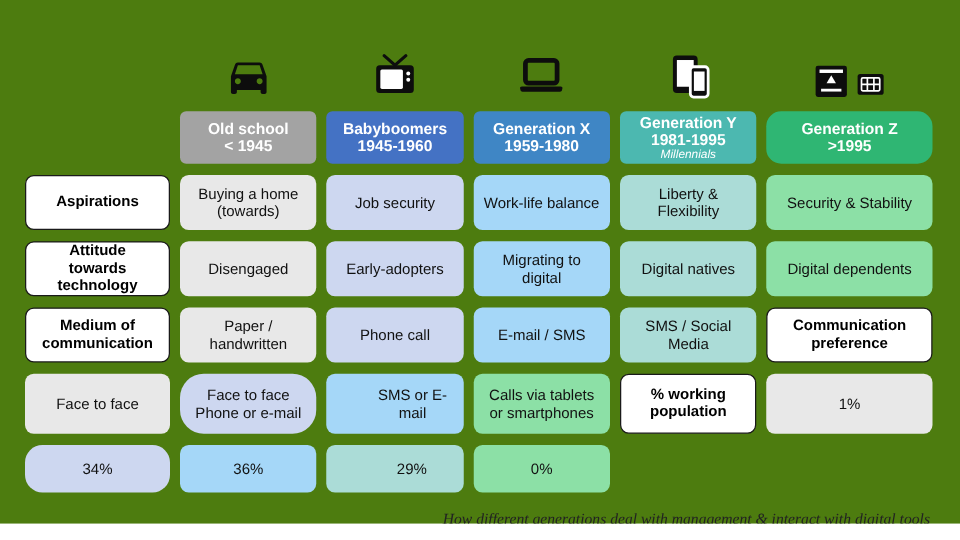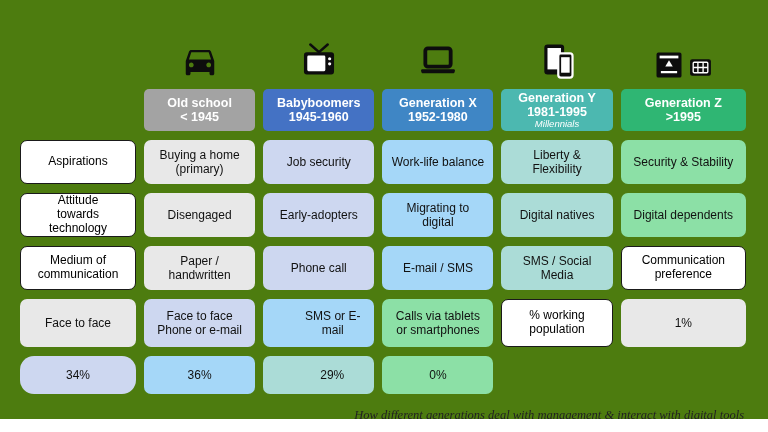--- a/index.html
+++ b/index.html
@@ -20,21 +20,21 @@
   .header-cell {
     border-radius: 5px; color: #ffffff; display: flex; flex-direction: column;
     align-items: center; justify-content: center; text-align: center;
     line-height: 1.12; padding: 2px 4px;
   }
   .header-cell .h1, .header-cell .h2 { font-weight: bold; font-size: 12.5px; }
   .header-cell .h3 { font-style: italic; font-size: 9.5px; font-weight: normal; }
   .label-cell {
     background: #ffffff; border: 1.6px solid #1a1a1a; border-radius: 7px;
     display: flex; align-items: center; justify-content: center; text-align: center;
-    font-weight: normal; font-size: 12px; line-height: 1.15; padding: 2px 20px; color: #000;
+    font-weight: bold; font-size: 12px; line-height: 1.15; padding: 2px 20px; color: #000;
   }
   .data-cell {
     border-radius: 7px; display: flex; align-items: center; justify-content: center;
     text-align: center; font-size: 12px; line-height: 1.2; padding: 2px 8px; color: #111;
   }
   .footer {
     position: absolute; right: 24px; top: 408px;
     font-size: 12.5px; font-style: italic; color: #222;
     font-family: "Liberation Serif", serif;
   }
@@ -94,55 +94,55 @@
     <div class="header-cell" style="background: rgb(163, 163, 163);">
       <span class="h1">Old school</span>
       <span class="h2">&lt; 1945</span>
     </div>
     <div class="header-cell" style="background: rgb(68, 114, 196);">
       <span class="h1">Babyboomers</span>
       <span class="h2">1945-1960</span>
     </div>
     <div class="header-cell" style="background: rgb(63, 134, 197);">
       <span class="h1">Generation X</span>
-      <span class="h2">1952-1980</span>
+      <span class="h2">1959-1980</span>
     </div>
     <div class="header-cell" style="background: rgb(76, 184, 176);">
       <span class="h1">Generation Y</span>
       <span class="h2">1981-1995</span>
       <span class="h3">Millennials</span>
     </div>
-    <div class="header-cell" style="background: rgb(47, 182, 115);">
+    <div class="header-cell" style="background: rgb(47, 182, 115); border-radius: 12px;">
       <span class="h1">Generation Z</span>
       <span class="h2">&gt;1995</span>
     </div>
 
     <div class="label-cell">Aspirations</div>
-    <div class="data-cell" style="background: rgb(232, 232, 232);">Buying a home (primary)</div>
+    <div class="data-cell" style="background: rgb(232, 232, 232);">Buying a home (towards)</div>
     <div class="data-cell" style="background: rgb(205, 215, 240);">Job security</div>
     <div class="data-cell" style="background: rgb(165, 215, 248);">Work-life balance</div>
     <div class="data-cell" style="background: rgb(171, 220, 215);">Liberty &amp; Flexibility</div>
     <div class="data-cell" style="background: rgb(140, 224, 166);">Security &amp; Stability</div>
 
     <div class="label-cell">Attitude towards technology</div>
     <div class="data-cell" style="background: rgb(232, 232, 232);">Disengaged</div>
     <div class="data-cell" style="background: rgb(205, 215, 240);">Early-adopters</div>
     <div class="data-cell" style="background: rgb(165, 215, 248);">Migrating to digital</div>
     <div class="data-cell" style="background: rgb(171, 220, 215);">Digital natives</div>
     <div class="data-cell" style="background: rgb(140, 224, 166);">Digital dependents</div>
 
     <div class="label-cell">Medium of communication</div>
     <div class="data-cell" style="background: rgb(232, 232, 232);">Paper / handwritten</div>
     <div class="data-cell" style="background: rgb(205, 215, 240);">Phone call</div>
     <div class="data-cell" style="background: rgb(165, 215, 248);">E-mail / SMS</div>
     <div class="data-cell" style="background: rgb(171, 220, 215);">SMS / Social Media</div>
 
     <div class="label-cell">Communication preference</div>
     <div class="data-cell" style="background: rgb(232, 232, 232);">Face to face</div>
-    <div class="data-cell" style="background: rgb(205, 215, 240);">Face to face Phone or e-mail</div>
+    <div class="data-cell" style="background: rgb(205, 215, 240); border-radius: 19px;">Face to face Phone or e-mail</div>
     <div class="data-cell" style="background: rgb(165, 215, 248); padding-left: 36px;">SMS or E-mail</div>
     <div class="data-cell" style="background: rgb(140, 224, 166);">Calls via tablets or smartphones</div>
 
     <div class="label-cell">% working population</div>
     <div class="data-cell" style="background: rgb(232, 232, 232);">1%</div>
     <div class="data-cell" style="background: rgb(205, 215, 240); border-radius: 14px;">34%</div>
     <div class="data-cell" style="background: rgb(165, 215, 248);">36%</div>
     <div class="data-cell" style="background: rgb(171, 220, 215); padding-left: 35px;">29%</div>
     <div class="data-cell" style="background: rgb(140, 224, 166);">0%</div>
 

